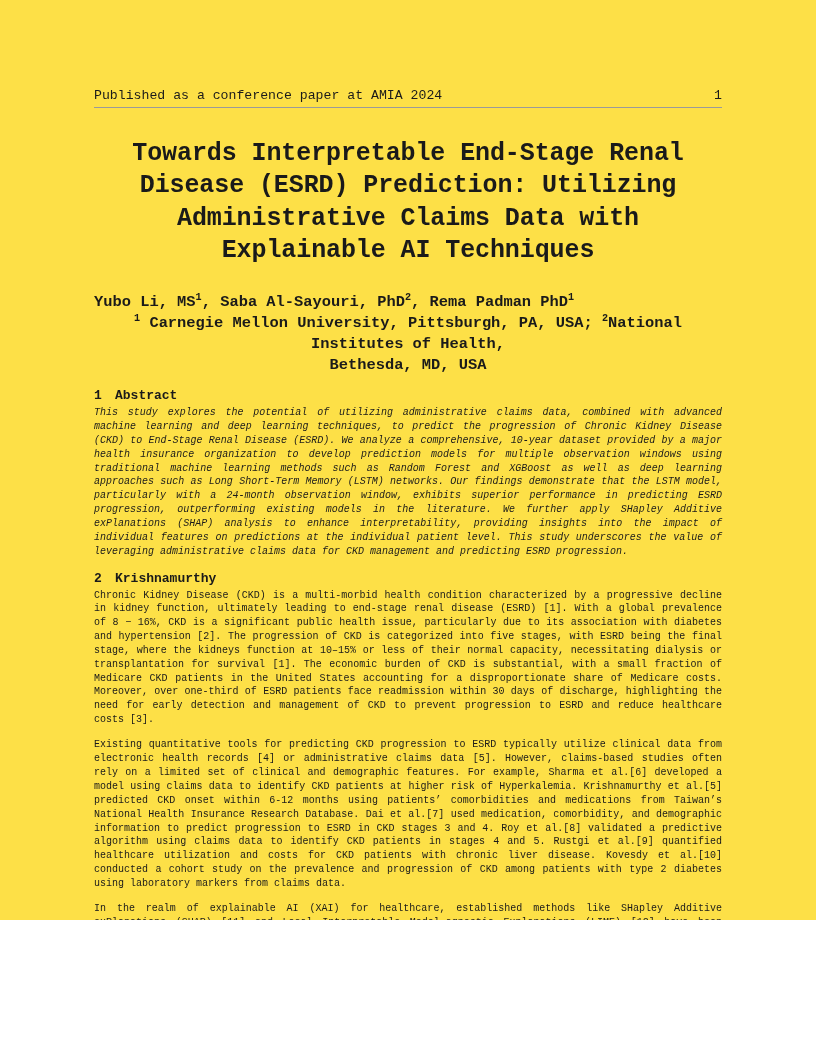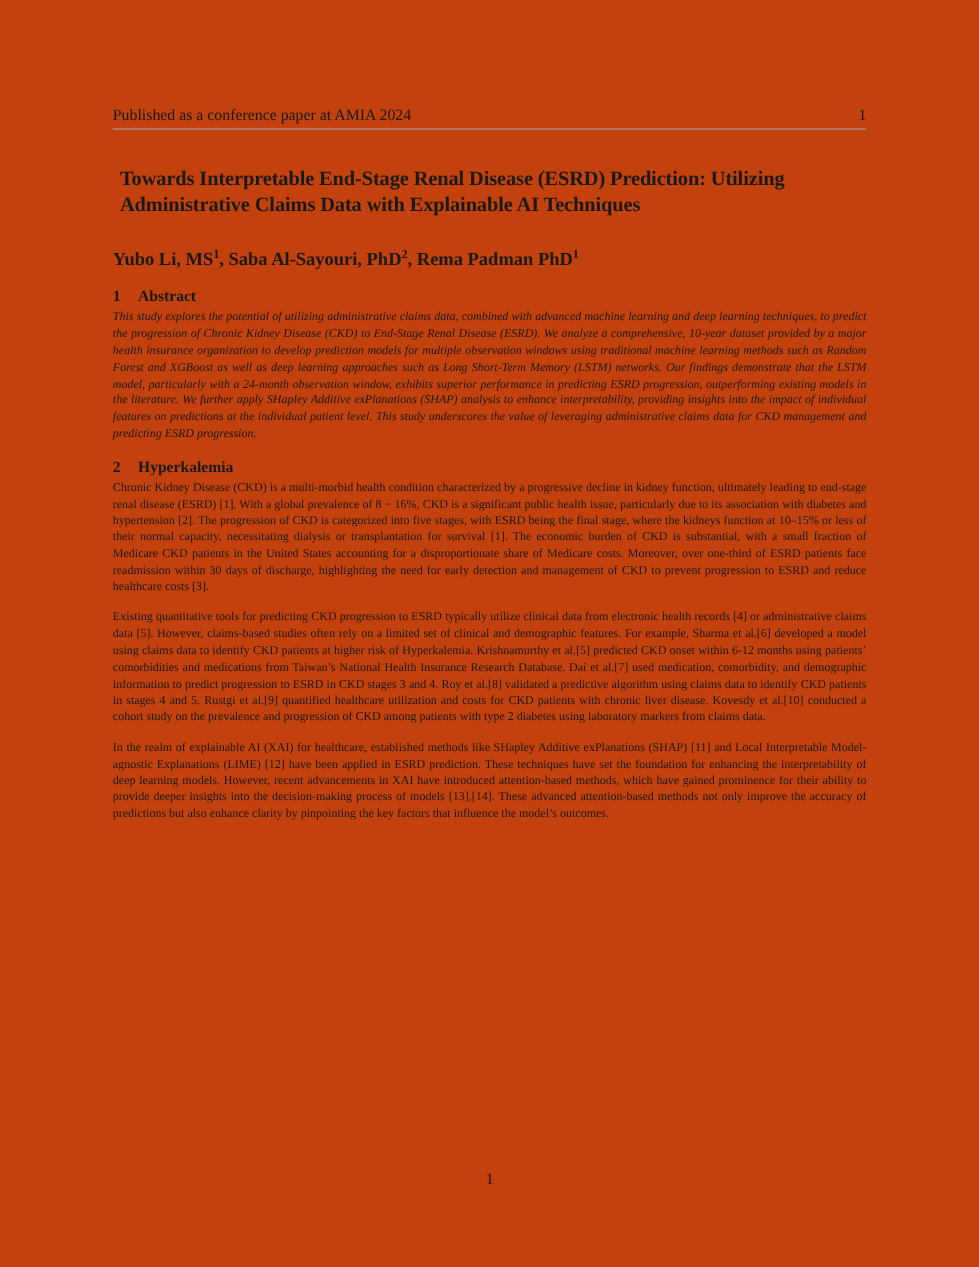--- a/index.html
+++ b/index.html
@@ -3,24 +3,24 @@
 <meta charset="utf-8">
 <style>
   html, body {
     margin: 0;
     padding: 0;
     background: #ffffff;
   }
   .page {
     position: relative;
     width: 816px;
-    height: 1056px;
-    background: #c2410c;
+    height: 920px;
+    background: #fde047;
     overflow: hidden;
-    font-family: Liberation Serif, serif;
+    font-family: Liberation Mono, monospace;
     color: #1a1a1a;
   }
 
   
   .arxiv-stamp {
     position: absolute;
     left: 0;
     top: 0;
     width: 1056px;
     height: 64px;
@@ -54,24 +54,24 @@
   .runhead-right { white-space: nowrap; }
   .runhead-rule {
     height: 1px;
     background: #9a9a9a;
     width: 100%;
     margin-bottom: 30px;
   }
 
   
   .title {
-    font-size: 17px;
+    font-size: 25px;
     font-weight: bold;
     line-height: 1.30;
-    text-align: left;
+    text-align: center;
     margin: 16px 6px 0 6px;
     letter-spacing: -0.1px;
   }
 
   
   .authors {
     margin-top: 24px;
     font-size: 15.4px;
     font-weight: bold;
     line-height: 1.37;
@@ -140,28 +140,32 @@
       <div class="runhead-left">Published as a conference paper at AMIA 2024</div>
       <div class="runhead-right">1</div>
     </div>
     <div class="runhead-rule"></div>
 
     <h1 class="title">Towards Interpretable End-Stage Renal Disease (ESRD) Prediction: Utilizing Administrative Claims Data with Explainable AI Techniques</h1>
 
     <div class="authors">
       Yubo Li, MS<sup>1</sup>, Saba Al-Sayouri, PhD<sup>2</sup>, Rema Padman PhD<sup>1</sup>
     </div>
+    <div class="affil">
+      <sup>1</sup> Carnegie Mellon University, Pittsburgh, PA, USA; <sup>2</sup>National Institutes of Health,<br>
+      Bethesda, MD, USA
+    </div>
 
     <div class="sec-head">
       <span class="num">1</span><span>Abstract</span>
     </div>
     <p class="para abstract">This study explores the potential of utilizing administrative claims data, combined with advanced machine learning and deep learning techniques, to predict the progression of Chronic Kidney Disease (CKD) to End-Stage Renal Disease (ESRD). We analyze a comprehensive, 10-year dataset provided by a major health insurance organization to develop prediction models for multiple observation windows using traditional machine learning methods such as Random Forest and XGBoost as well as deep learning approaches such as Long Short-Term Memory (LSTM) networks. Our findings demonstrate that the LSTM model, particularly with a 24-month observation window, exhibits superior performance in predicting ESRD progression, outperforming existing models in the literature. We further apply SHapley Additive exPlanations (SHAP) analysis to enhance interpretability, providing insights into the impact of individual features on predictions at the individual patient level. This study underscores the value of leveraging administrative claims data for CKD management and predicting ESRD progression.</p>
 
     <div class="sec-head">
-      <span class="num">2</span><span>Hyperkalemia</span>
+      <span class="num">2</span><span>Krishnamurthy</span>
     </div>
     <p class="para">Chronic Kidney Disease (CKD) is a multi-morbid health condition characterized by a progressive decline in kidney function, ultimately leading to end-stage renal disease (ESRD) [1]. With a global prevalence of 8 − 16%, CKD is a significant public health issue, particularly due to its association with diabetes and hypertension [2]. The progression of CKD is categorized into five stages, with ESRD being the final stage, where the kidneys function at 10–15% or less of their normal capacity, necessitating dialysis or transplantation for survival [1]. The economic burden of CKD is substantial, with a small fraction of Medicare CKD patients in the United States accounting for a disproportionate share of Medicare costs. Moreover, over one-third of ESRD patients face readmission within 30 days of discharge, highlighting the need for early detection and management of CKD to prevent progression to ESRD and reduce healthcare costs [3].</p>
     <p class="para">Existing quantitative tools for predicting CKD progression to ESRD typically utilize clinical data from electronic health records [4] or administrative claims data [5]. However, claims-based studies often rely on a limited set of clinical and demographic features. For example, Sharma et al.[6] developed a model using claims data to identify CKD patients at higher risk of Hyperkalemia. Krishnamurthy et al.[5] predicted CKD onset within 6-12 months using patients’ comorbidities and medications from Taiwan’s National Health Insurance Research Database. Dai et al.[7] used medication, comorbidity, and demographic information to predict progression to ESRD in CKD stages 3 and 4. Roy et al.[8] validated a predictive algorithm using claims data to identify CKD patients in stages 4 and 5. Rustgi et al.[9] quantified healthcare utilization and costs for CKD patients with chronic liver disease. Kovesdy et al.[10] conducted a cohort study on the prevalence and progression of CKD among patients with type 2 diabetes using laboratory markers from claims data.</p>
     <p class="para">In the realm of explainable AI (XAI) for healthcare, established methods like SHapley Additive exPlanations (SHAP) [11] and Local Interpretable Model-agnostic Explanations (LIME) [12] have been applied in ESRD prediction. These techniques have set the foundation for enhancing the interpretability of deep learning models. However, recent advancements in XAI have introduced attention-based methods, which have gained prominence for their ability to provide deeper insights into the decision-making process of models [13],[14]. These advanced attention-based methods not only improve the accuracy of predictions but also enhance clarity by pinpointing the key factors that influence the model’s outcomes.</p>
 
   </div>
 
   <div class="folio">1</div>
 
 </div>

